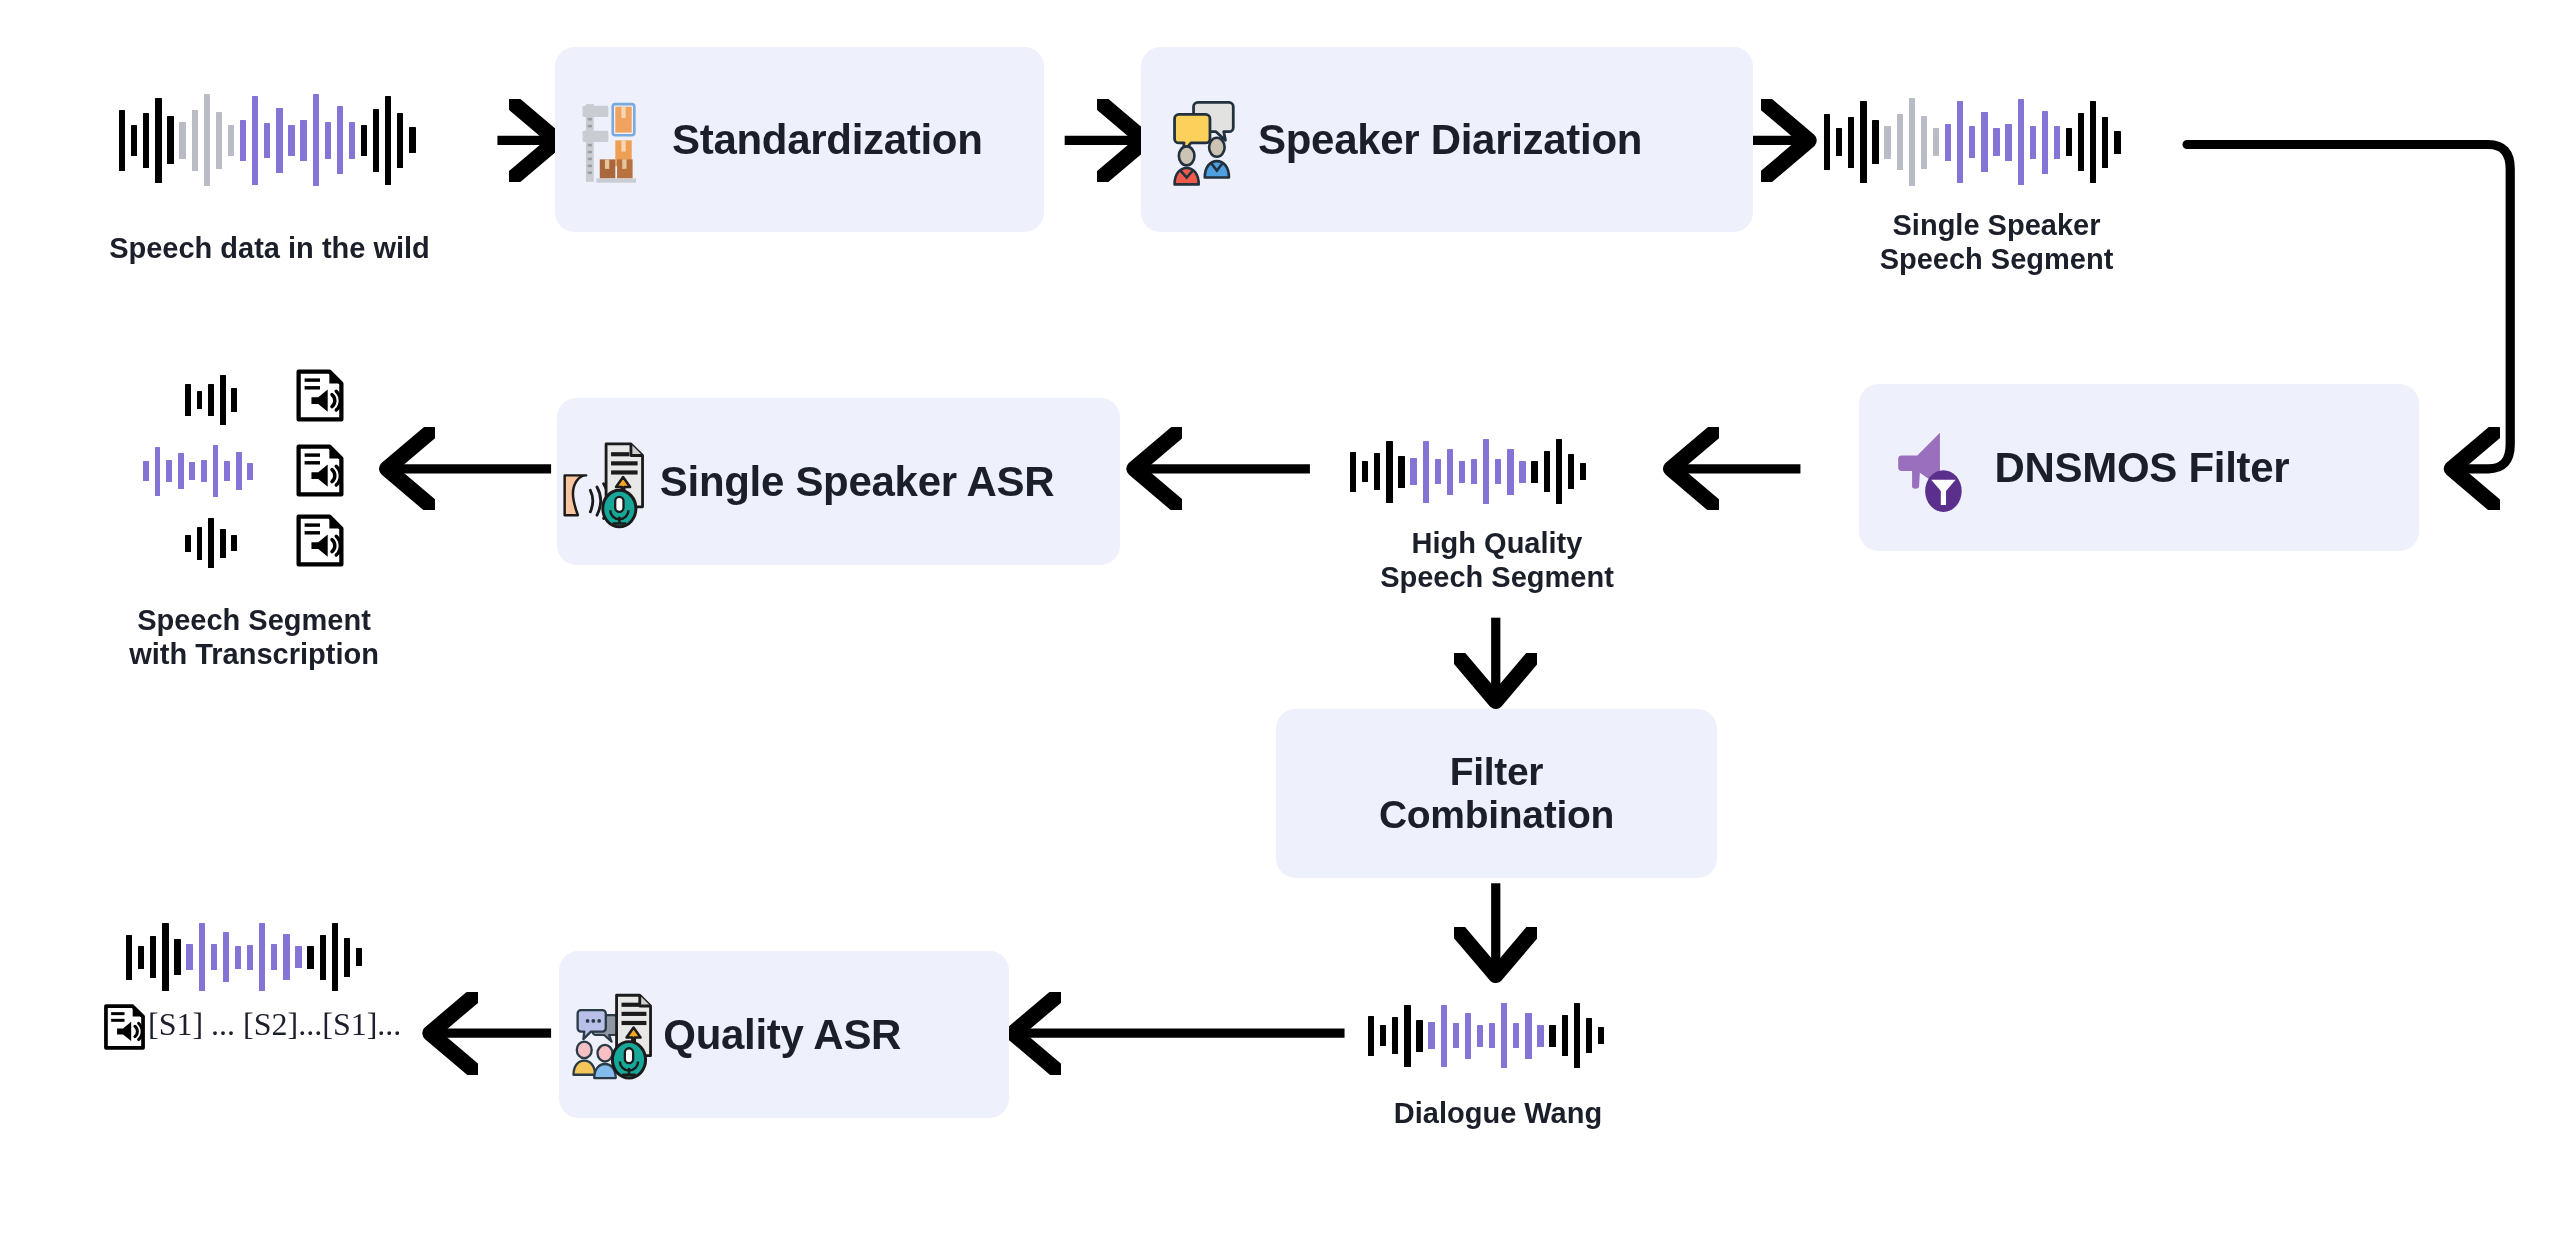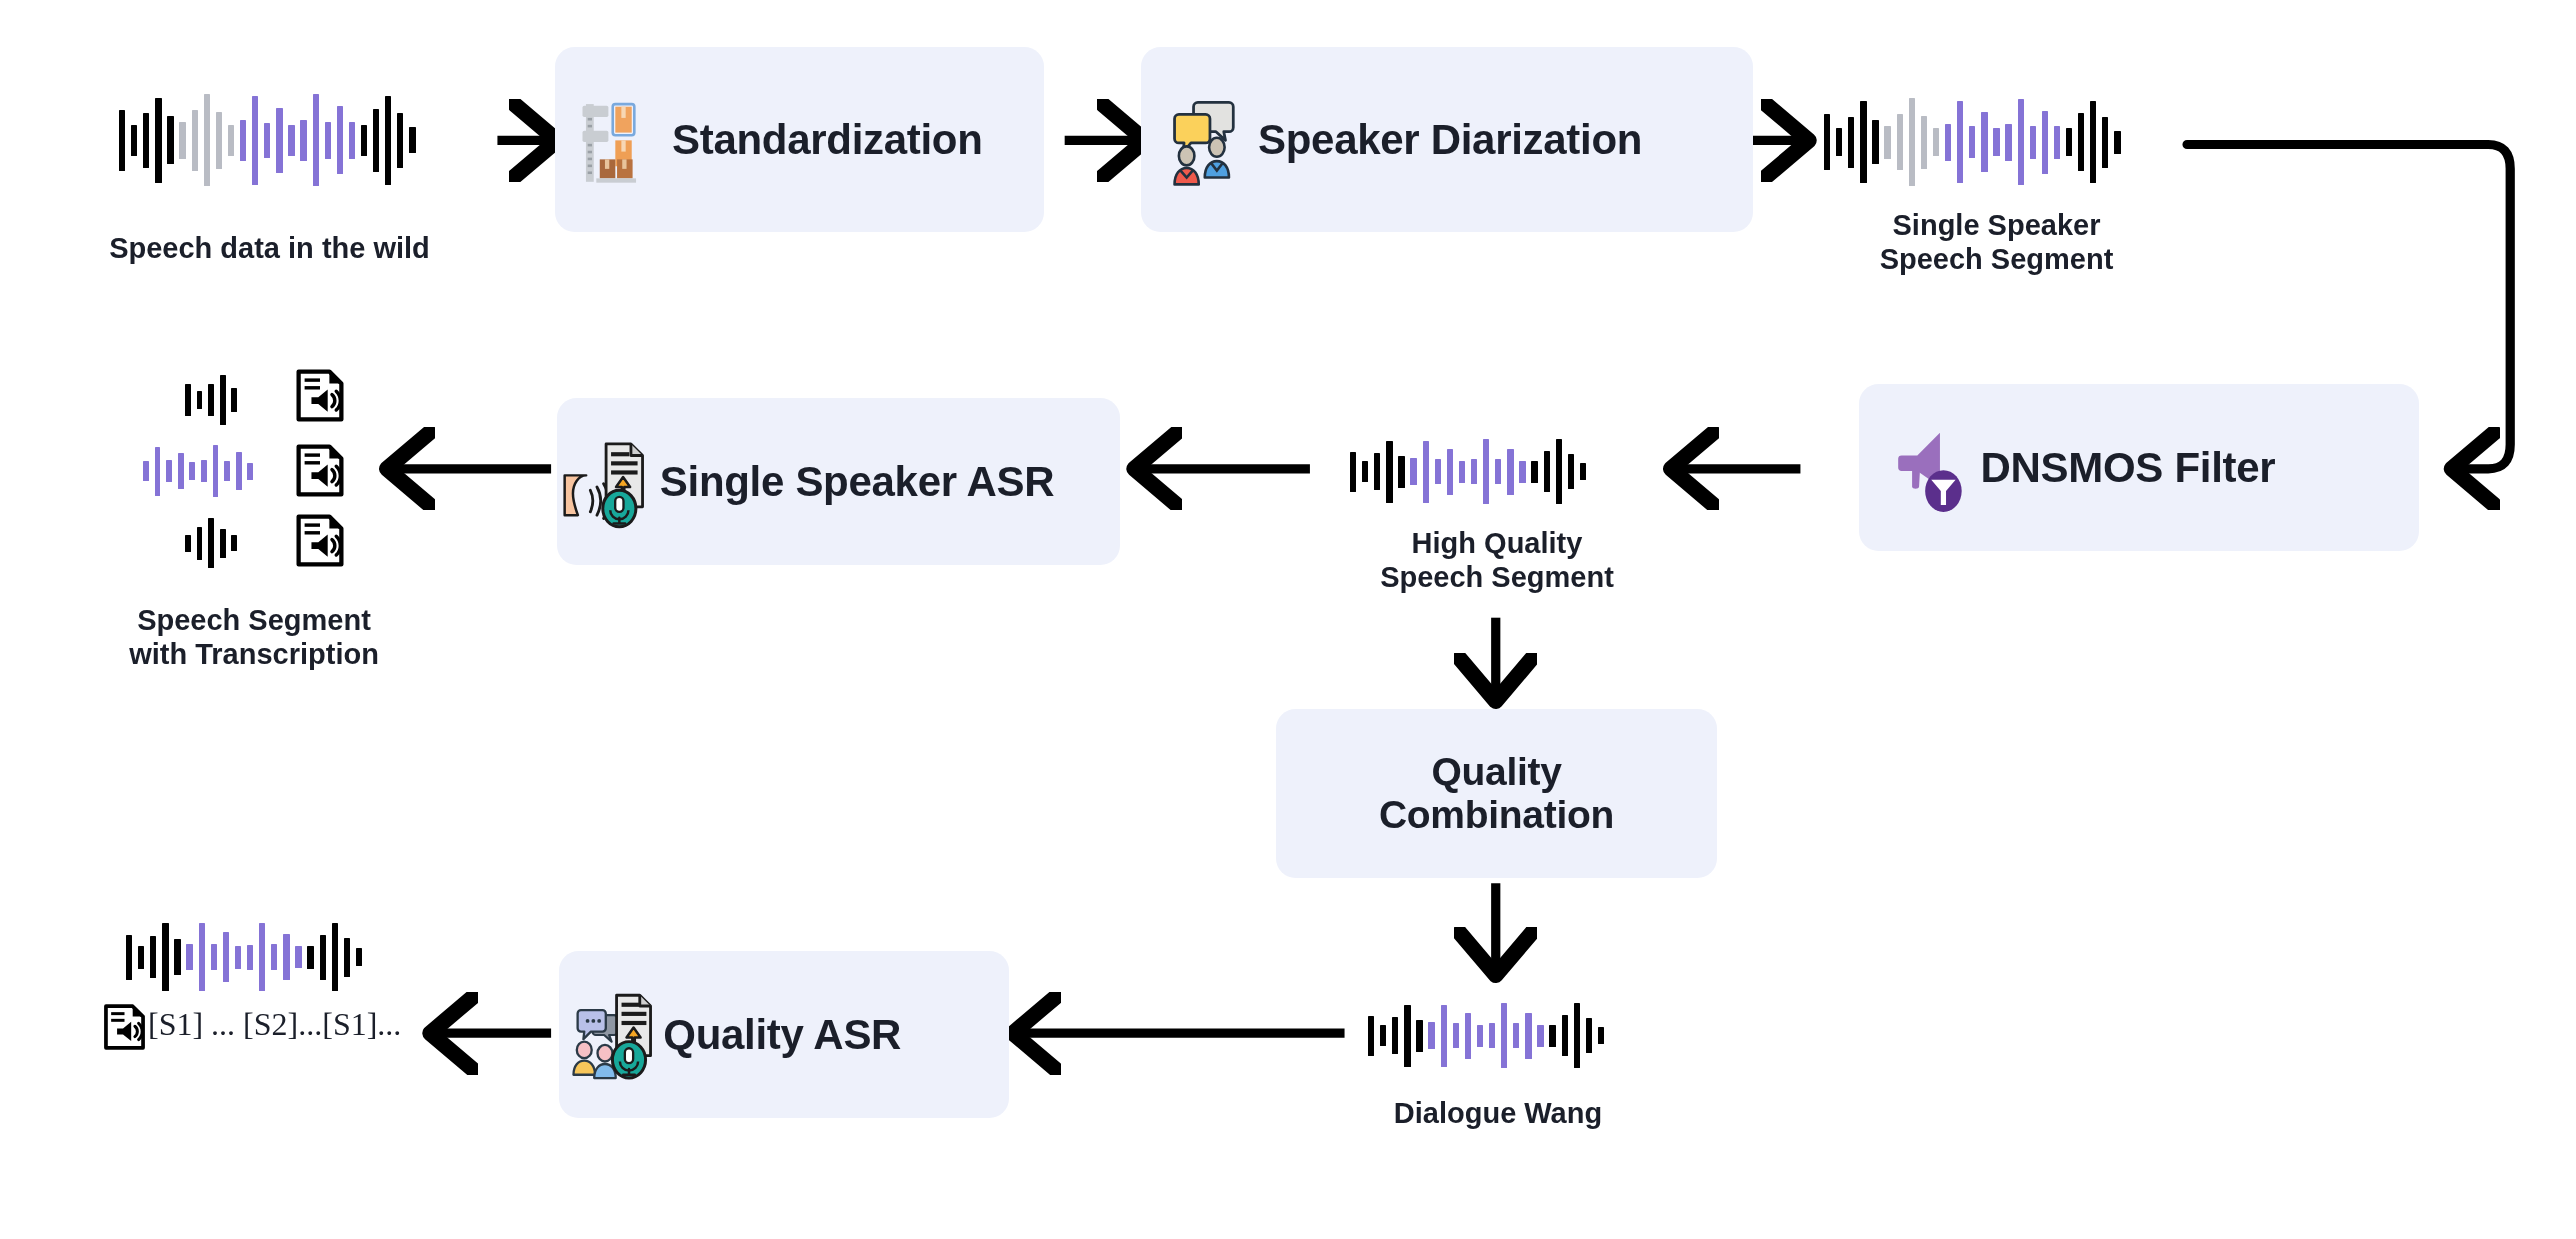--- a/index.html
+++ b/index.html
@@ -239,21 +239,21 @@
 
   <div class="pbox" style="left:1859px;top:384px;width:560px;height:167px;padding-left:26.5px;">
     <span class="icowrap" style="position:relative;width:87px;height:92px;flex:0 0 87px;">
       <svg viewBox="0 0 100 105" width="87" height="92">
         <path d="M18,38 h18 L62,12 v62 L36,56 h-18 a4,4 0 0 1 -4,-4 v-10 a4,4 0 0 1 4,-4 z" fill="#9a6fbd"></path>
         <path d="M30,56 h9 l-1,18 c0,3 -8,3 -8,0 z" fill="#9a6fbd"></path>
         <ellipse cx="66" cy="79" rx="21" ry="24" fill="#5b2f8c"></ellipse>
         <path d="M52,66 h28 l-11,13 v16 h-6 v-16 z" fill="#ffffff"></path>
       </svg>
     </span>
-    <span class="plabel" style="font-size:42px;margin-left:8px;">DNSMOS Filter</span>
+    <span class="plabel" style="font-size:42px;margin-left:22px;">DNSMOS Filter</span>
   </div>
 
   <div class="wave" id="wave-hq" style="left: 1350px; top: 439px; height: 65px; gap: 5.8px;">
       <span style="width: 6.3px; height: 40px; background: rgb(0, 0, 0);"></span>
       <span style="width: 6.3px; height: 20.5px; background: rgb(0, 0, 0);"></span>
       <span style="width: 6.3px; height: 37px; background: rgb(0, 0, 0);"></span>
       <span style="width: 6.3px; height: 62px; background: rgb(0, 0, 0);"></span>
       <span style="width: 6.3px; height: 32px; background: rgb(0, 0, 0);"></span>
       <span style="width: 6.3px; height: 26.4px; background: rgb(133, 115, 214);"></span>
       <span style="width: 6.3px; height: 62px; background: rgb(133, 115, 214);"></span>
@@ -371,21 +371,21 @@
         <path d="M49,26 a15,15 0 0 1 0,22"></path>
       </g>
     </svg>
   </div>
 
   <div class="caption" style="left:75px;top:603px;width:358px;">Speech Segment
 with  Transcription</div>
 
   <div class="pbox center" style="left:1276px;top:709px;width:441px;height:169px;">
     <span class="plabel" style="font-size:39px;">
-      <span>Quality</span><br>
+      <span>Filter</span><br>
       <span>Combination</span>
     </span>
   </div>
 
   <div class="wave" id="wave-dclip" style="left: 1368px; top: 1003px; height: 65px; gap: 5.8px;">
       <span style="width: 6.3px; height: 40px; background: rgb(0, 0, 0);"></span>
       <span style="width: 6.3px; height: 20.5px; background: rgb(0, 0, 0);"></span>
       <span style="width: 6.3px; height: 37px; background: rgb(0, 0, 0);"></span>
       <span style="width: 6.3px; height: 62px; background: rgb(0, 0, 0);"></span>
       <span style="width: 6.3px; height: 32px; background: rgb(0, 0, 0);"></span>

